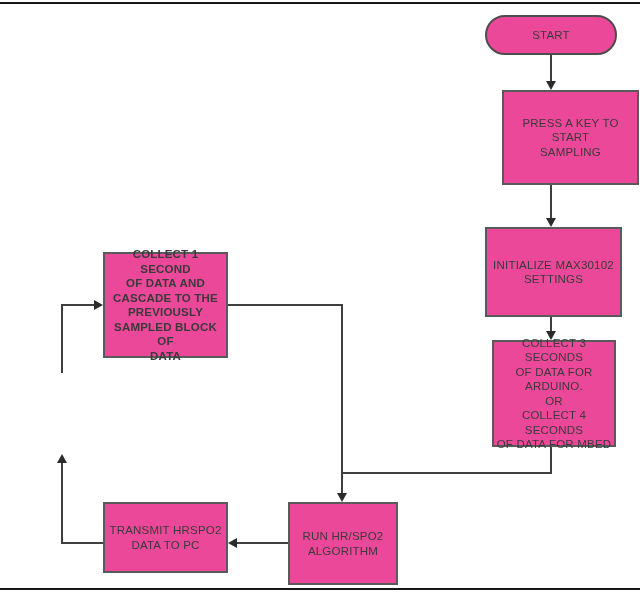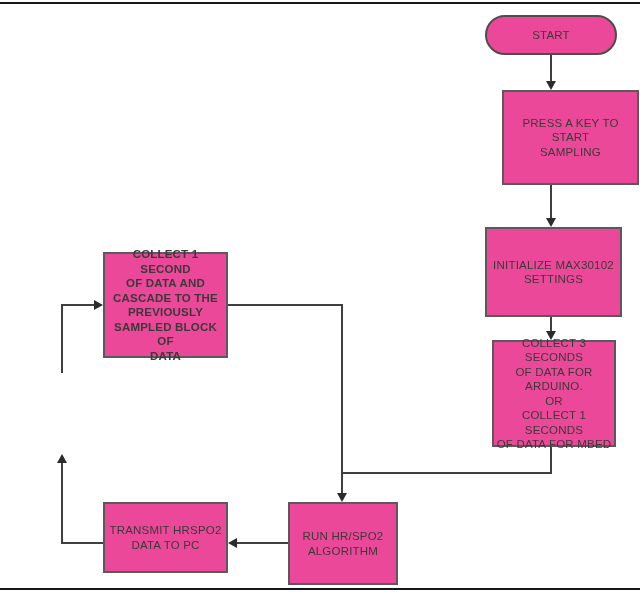--- a/index.html
+++ b/index.html
@@ -94,21 +94,21 @@
   <div class="node" style="left:485px; top:227px; width:137px; height:90px;">
     <span class="label">INITIALIZE MAX30102
 SETTINGS</span>
   </div>
 
   <div class="node" style="left:492px; top:340px; width:124px; height:107px;">
     <span class="label">COLLECT 3 SECONDS
 OF DATA FOR
 ARDUINO.
 OR
-COLLECT 1 SECONDS
+COLLECT 4 SECONDS
 OF DATA FOR MBED</span>
   </div>
 
   <div class="node" style="left:103px; top:252px; width:125px; height:106px;font-weight:bold;">
     <span class="label">COLLECT 1 SECOND
 OF DATA AND
 CASCADE TO THE
 PREVIOUSLY
 SAMPLED BLOCK OF
 DATA</span>

